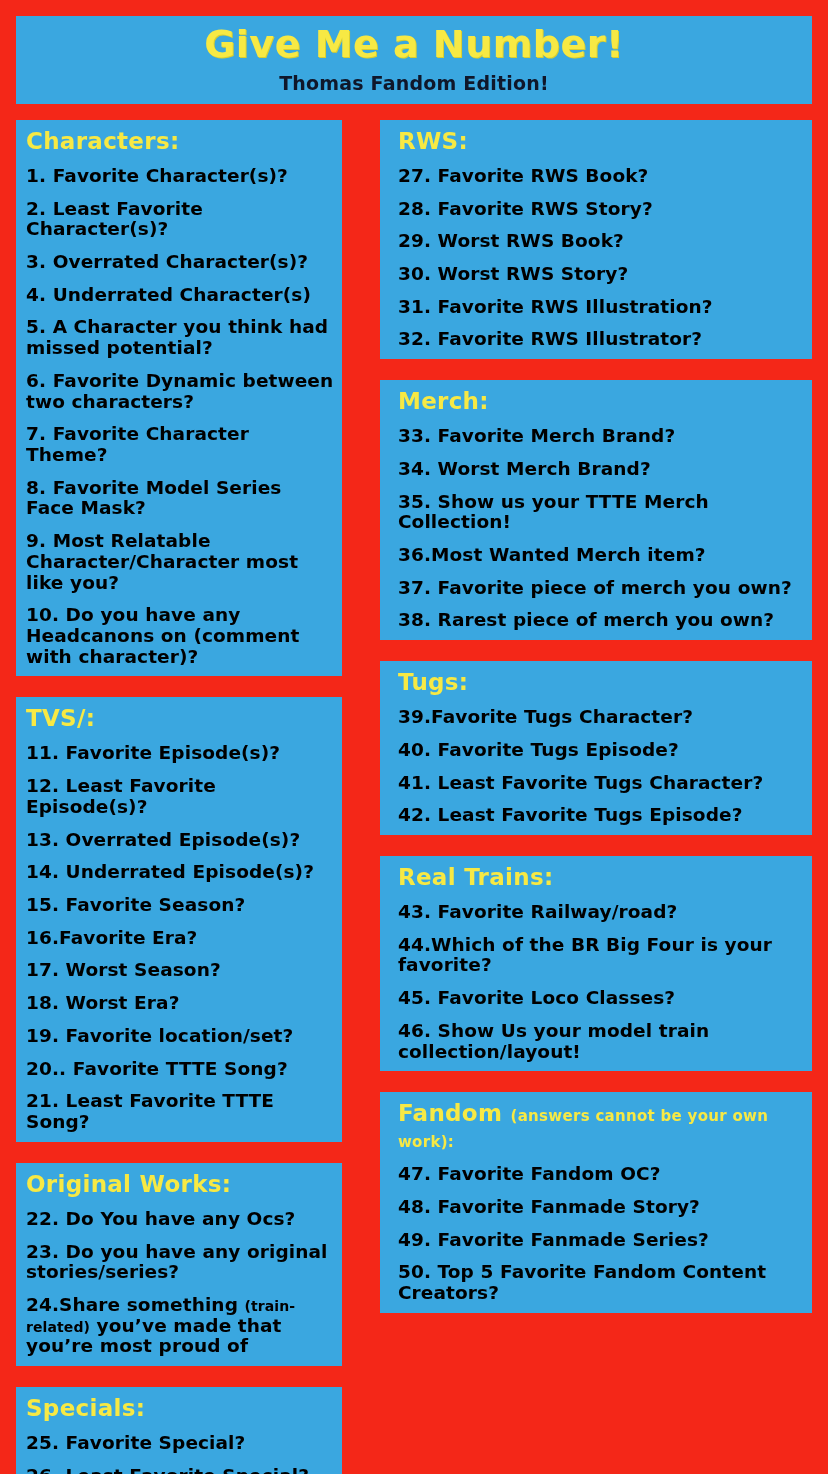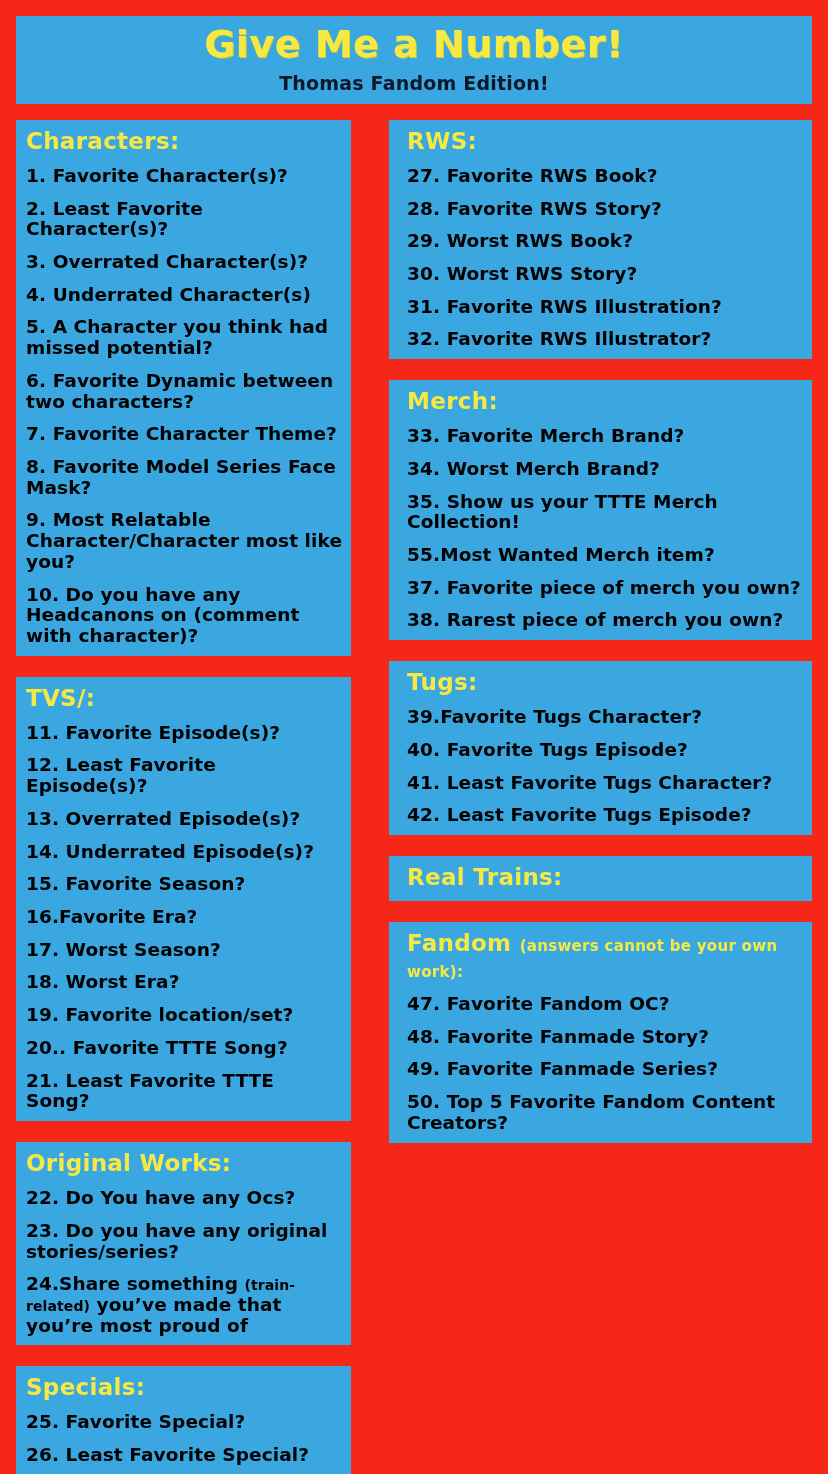--- a/index.html
+++ b/index.html
@@ -189,38 +189,44 @@
           <li>32. Favorite RWS Illustrator?</li>
         </ul>
       </div>
 
       <div class="card pad-right">
         <h3>Merch:</h3>
         <ul class="items">
           <li>33. Favorite Merch Brand?</li>
           <li>34. Worst Merch Brand?</li>
           <li>35. Show us your TTTE Merch Collection!</li>
-          <li>55.Most Wanted Merch item?</li>
+          <li>36.Most Wanted Merch item?</li>
           <li>37. Favorite piece of merch you own?</li>
           <li>38. Rarest piece of merch you own?</li>
         </ul>
       </div>
 
       <div class="card pad-right">
         <h3>Tugs:</h3>
         <ul class="items">
           <li>39.Favorite Tugs Character?</li>
           <li>40. Favorite Tugs Episode?</li>
           <li>41. Least Favorite Tugs Character?</li>
           <li>42. Least Favorite Tugs Episode?</li>
         </ul>
       </div>
 
       <div class="card pad-right">
         <h3>Real Trains:</h3>
+        <ul class="items">
+          <li>43. Favorite Railway/road?</li>
+          <li>44.Which of the BR Big Four is your favorite?</li>
+          <li>45. Favorite Loco Classes?</li>
+          <li>46. Show Us your model train collection/layout!</li>
+        </ul>
       </div>
 
       <div class="card pad-right">
         <h3>
           <span>Fandom</span>
           <span class="small">(answers cannot be your own work):</span>
         </h3>
         <ul class="items">
           <li>47. Favorite Fandom OC?</li>
           <li>48. Favorite Fanmade Story?</li>

